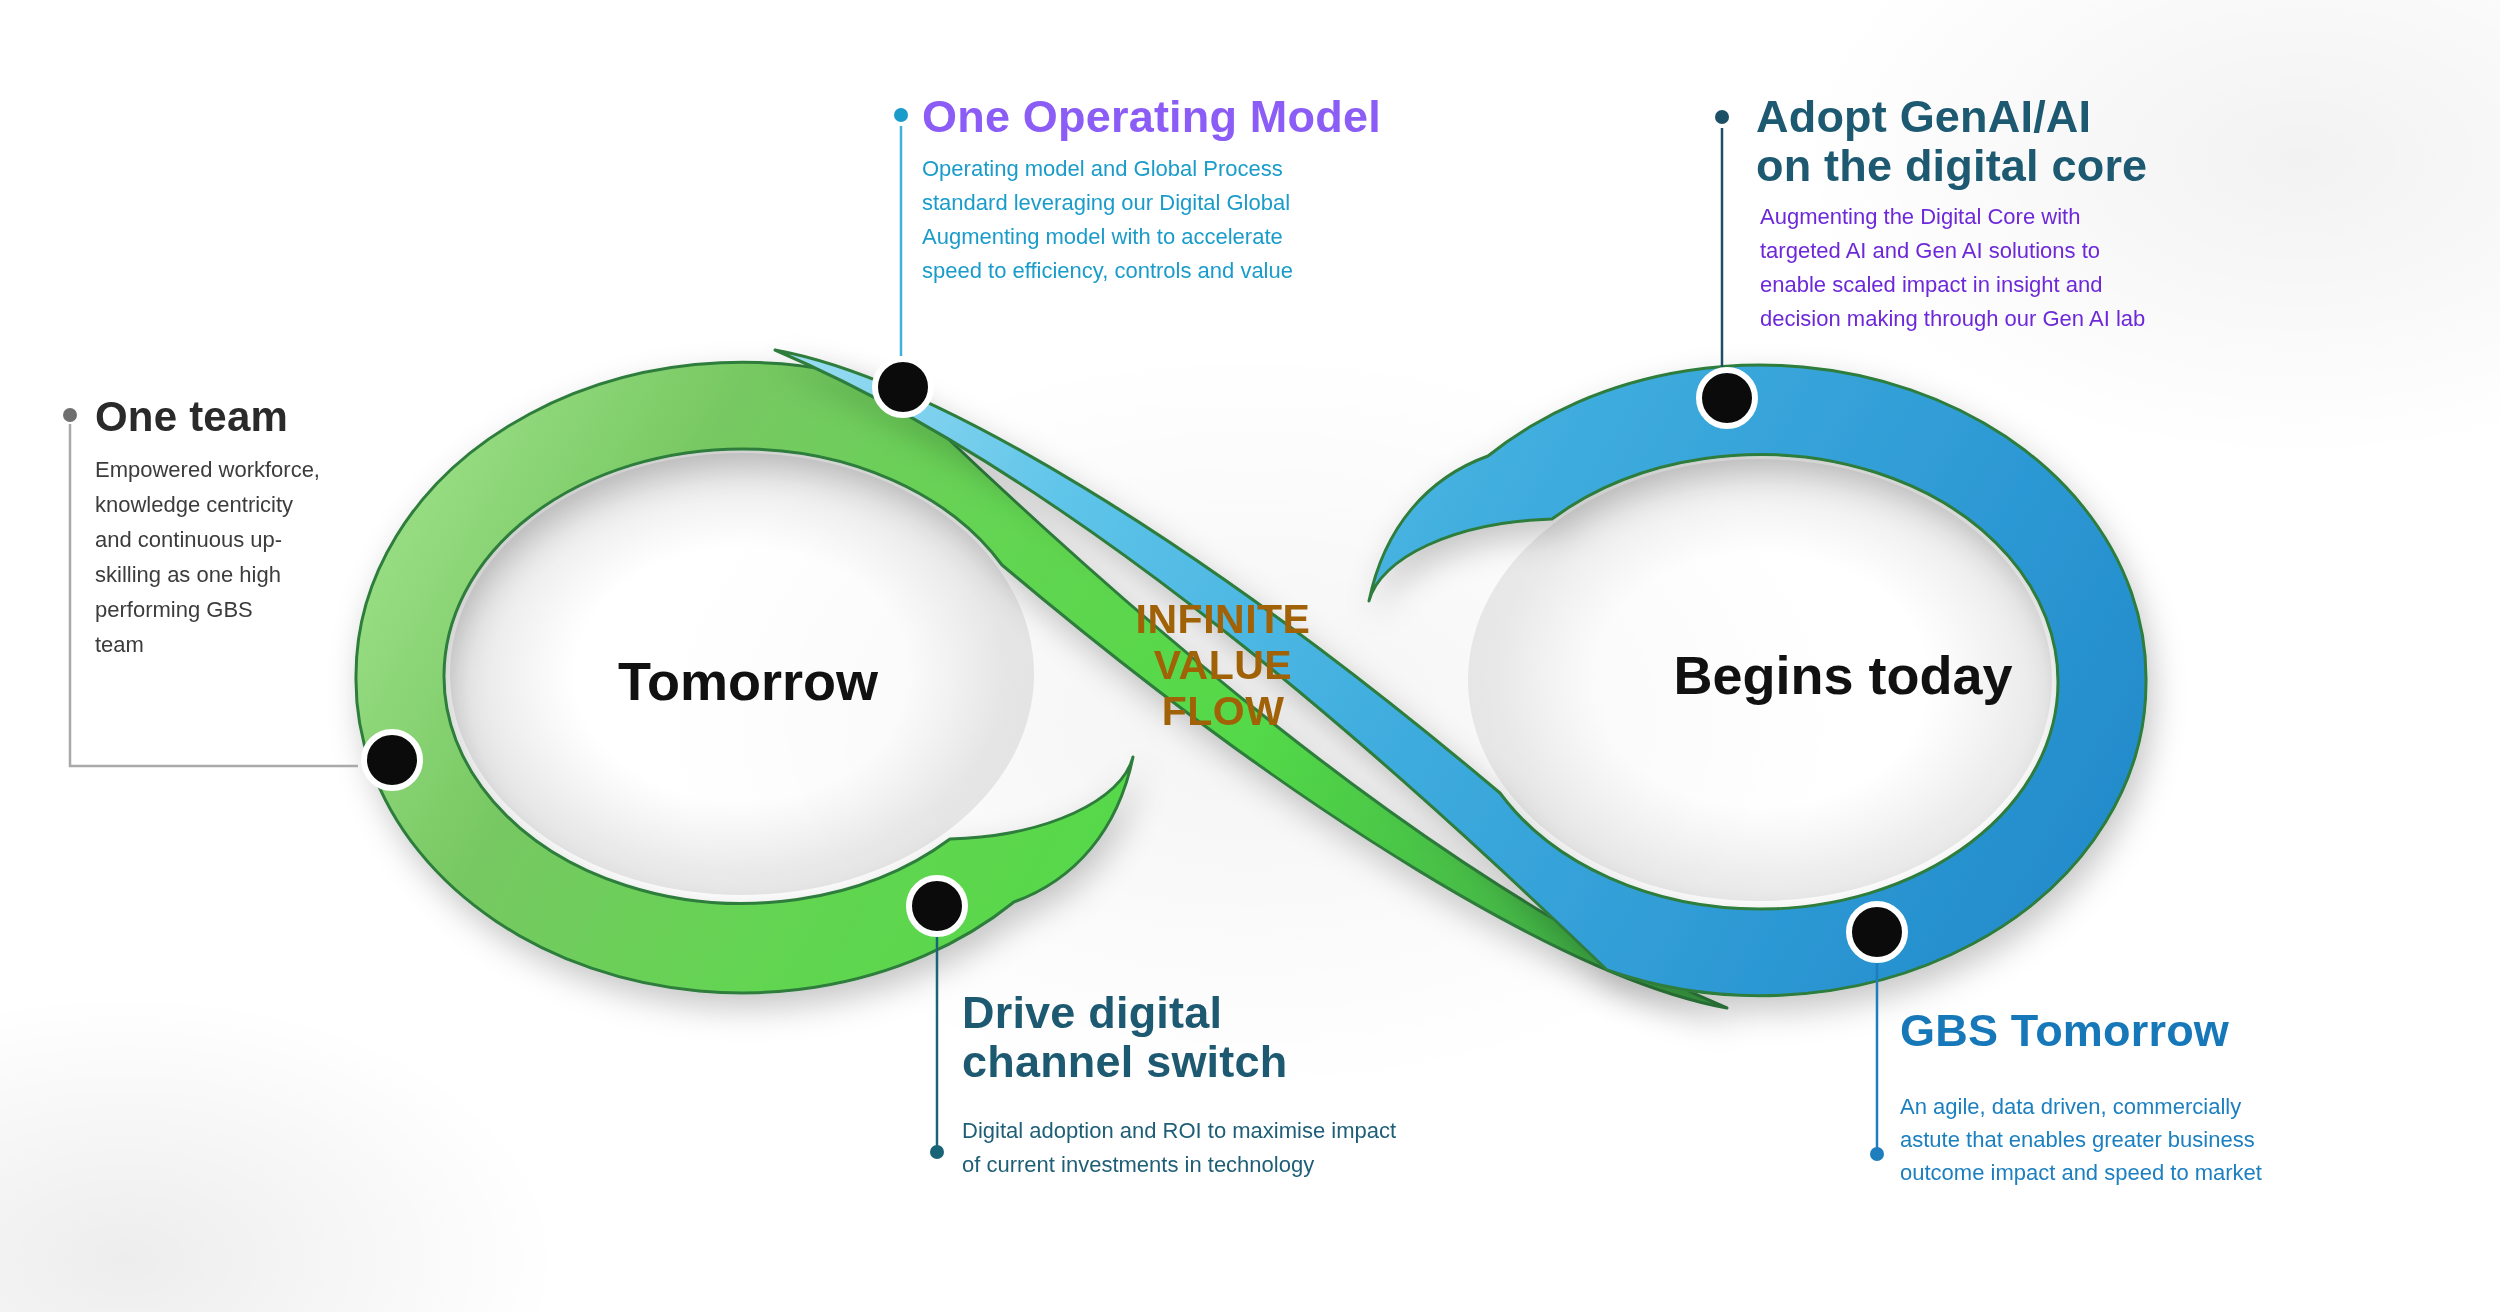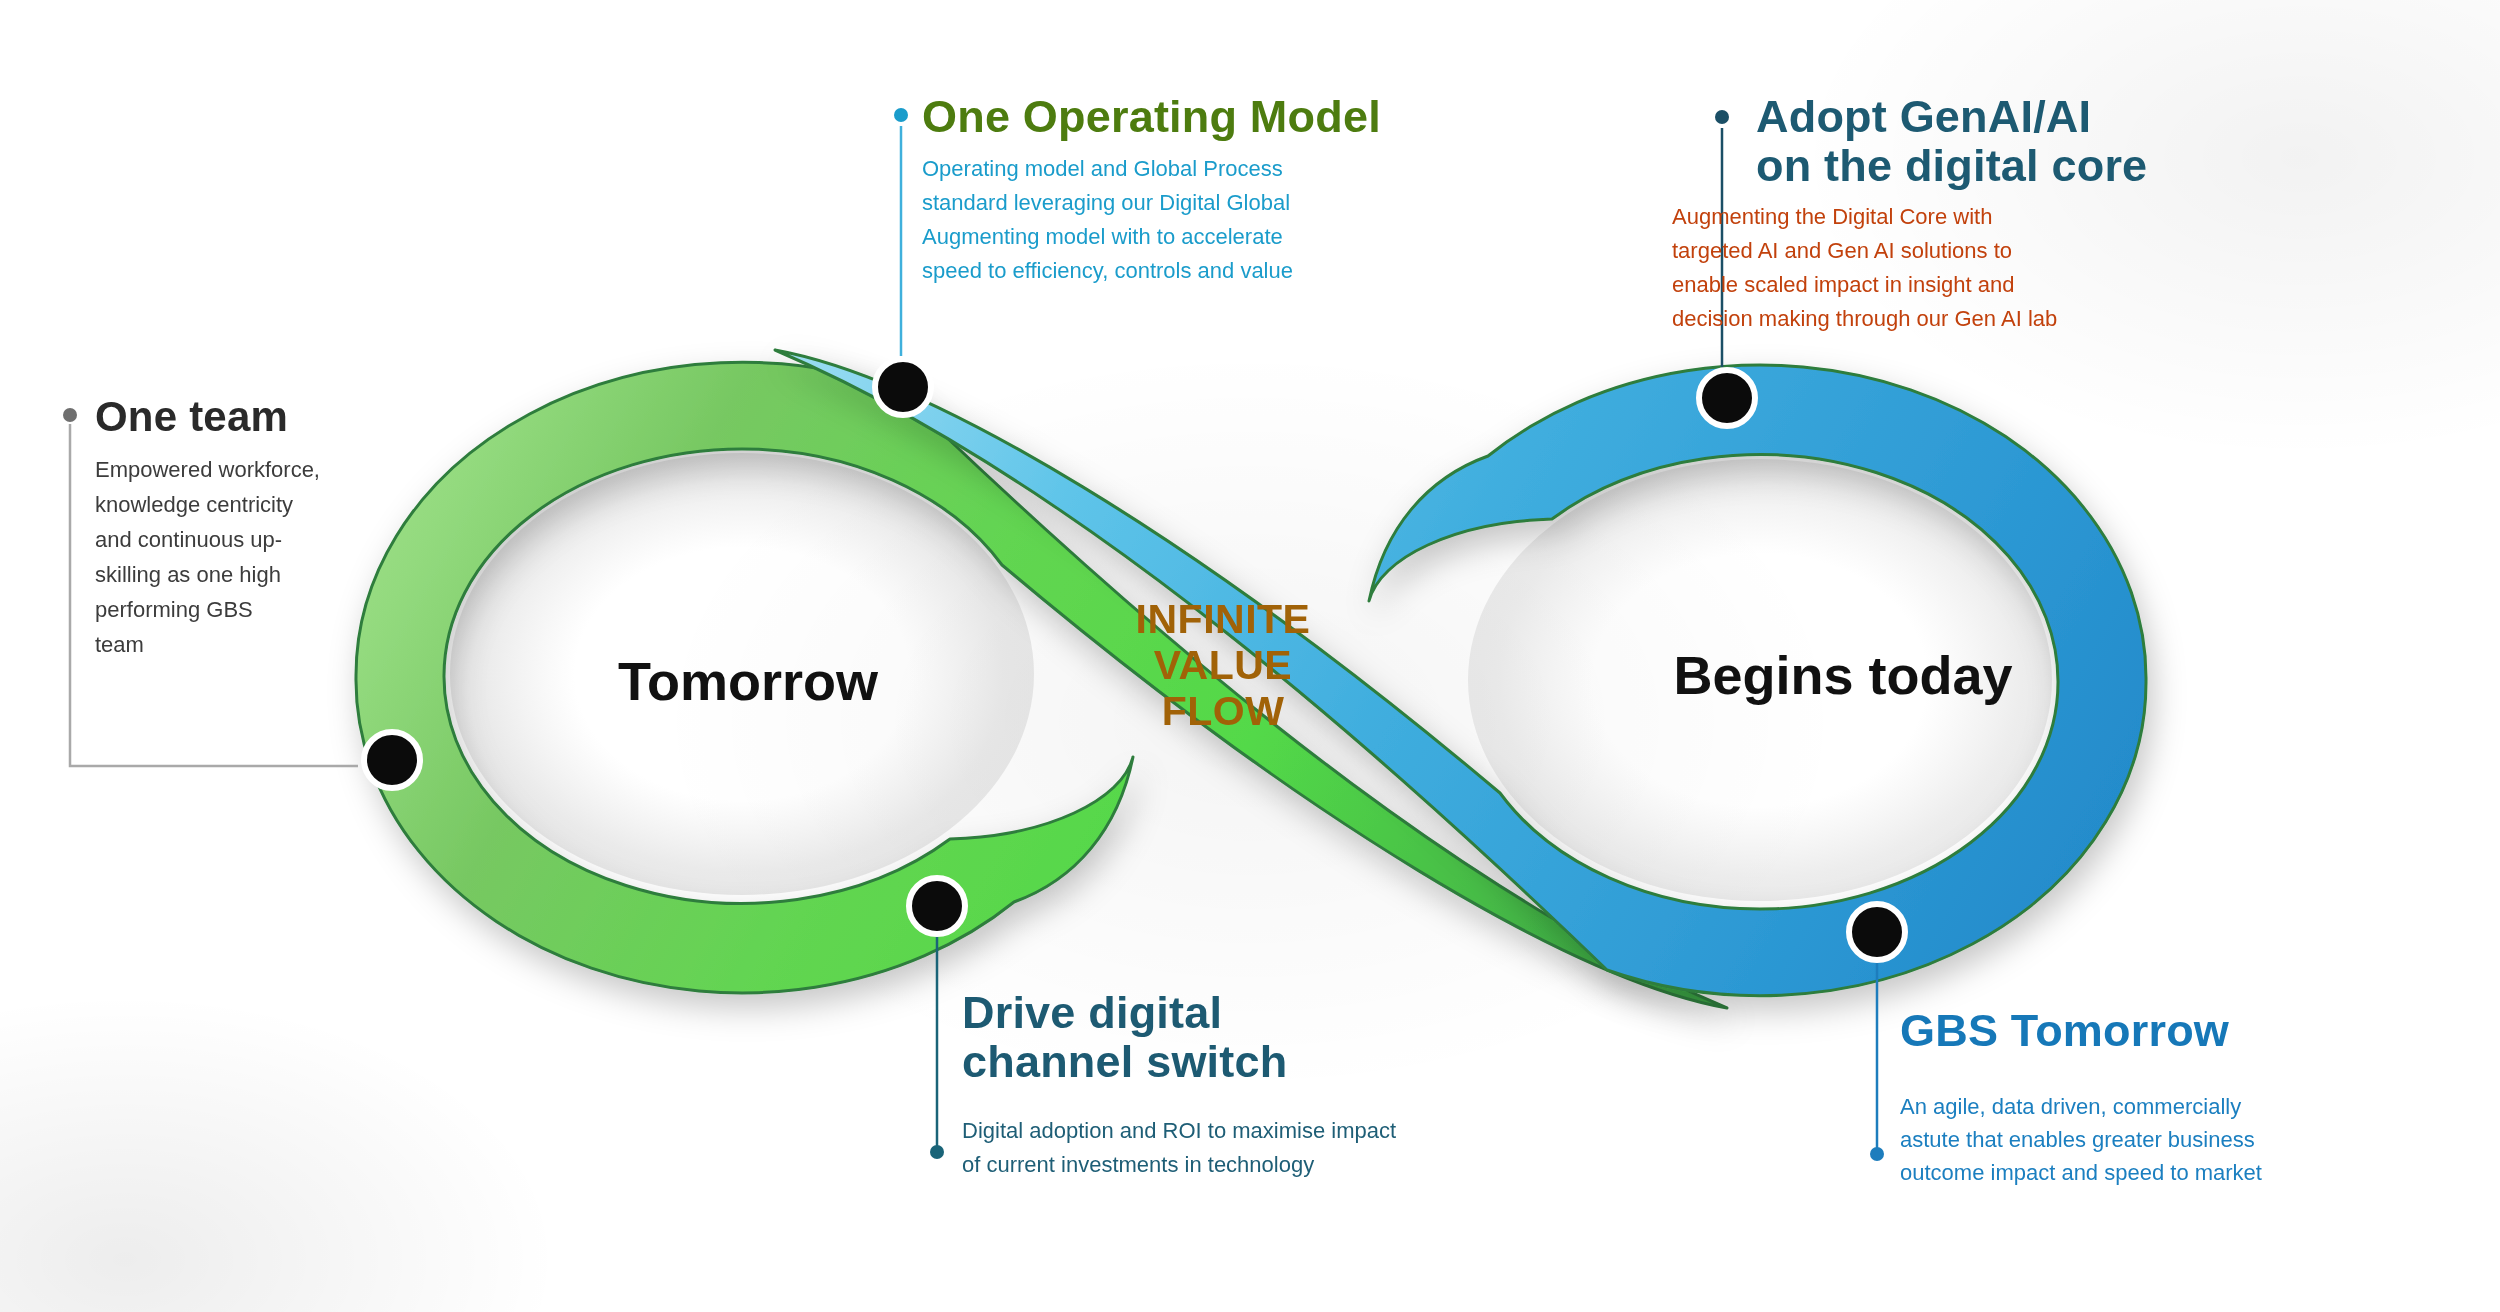--- a/index.html
+++ b/index.html
@@ -20,25 +20,25 @@
   }
   svg.art{position:absolute;left:0;top:0;width:2500px;height:1312px;}
 
   .txt{position:absolute;white-space:nowrap;}
   .callout-title{font-weight:700;font-size:45px;line-height:49px;letter-spacing:0.2px;}
   .callout-body{font-weight:400;font-size:22px;line-height:34px;}
 
   .c-oneteam-title{left:95px;top:392px;color:#2a2a2a;font-size:42px;}
   .c-oneteam-body{left:95px;top:452px;color:#3c3c3c;line-height:35px;}
 
-  .c-oom-title{left:922px;top:92px;color:#4d7c0f;}
+  .c-oom-title{left:922px;top:92px;color:#8b5cf6;}
   .c-oom-body{left:922px;top:152px;color:#1a9ccb;}
 
   .c-adopt-title{left:1756px;top:92px;color:#1d5a72;}
-  .c-adopt-body{left:1672px;top:200px;color:#c2410c;}
+  .c-adopt-body{left:1760px;top:200px;color:#6d28d9;}
 
   .c-drive-title{left:962px;top:988px;color:#1d5a72;}
   .c-drive-body{left:962px;top:1086px;color:#1e5e76;margin-top:28px;}
 
   .c-gbs-title{left:1900px;top:1006px;color:#1678b8;}
   .c-gbs-body{left:1900px;top:1090px;color:#1b7fc0;line-height:33px;}
 
   .loop-label{
     position:absolute;transform:translate(-50%,-50%);
     font-weight:700;font-size:54px;color:#111111;white-space:nowrap;

